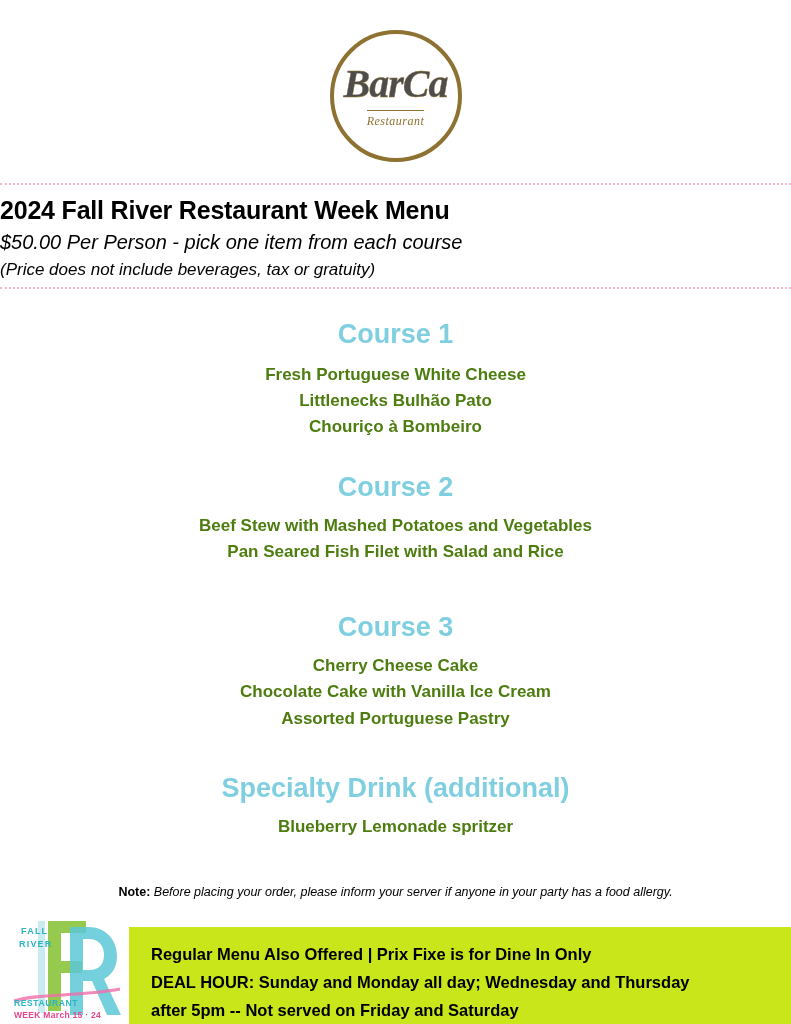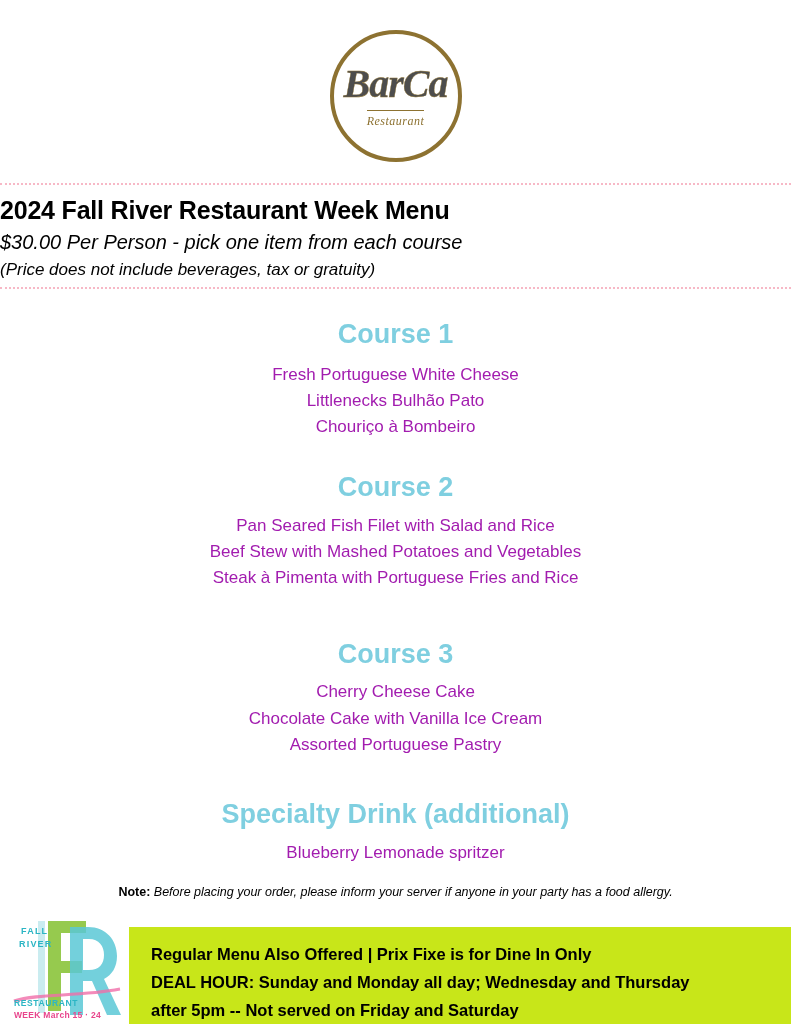--- a/index.html
+++ b/index.html
@@ -116,22 +116,22 @@
     margin: 0 0 8px 0;
     line-height: 1.25;
   }
   .course-items {
     margin: 0;
     padding: 0;
     list-style: none;
   }
   .course-items li {
     font-size: 17px;
-    font-weight: normal;
-    color: #a21caf;
+    font-weight: bold;
+    color: #4d7c0f;
     line-height: 1.55;
   }
   .course.c1 .course-title { margin-bottom: 10px; }
   .course.c2 { margin-top: 30px; }
   .course.c3 { margin-top: 46px; }
   .course.c4 { margin-top: 40px; }
 
   
   .allergy {
     position: absolute;
@@ -204,41 +204,40 @@
     <div class="logo-word">BarCa</div>
     <div class="logo-sub">Restaurant</div>
   </div>
 </div>
 
 <div class="dot-rule top"></div>
 <div class="dot-rule bottom"></div>
 
 <div class="header-block">
   <h1 class="menu-title">2024 Fall River Restaurant Week Menu</h1>
-  <p class="menu-price">$30.00 Per Person - pick one item from each course</p>
+  <p class="menu-price">$50.00 Per Person - pick one item from each course</p>
   <p class="menu-note">(Price does not include beverages, tax or gratuity)</p>
 </div>
 
 <div class="courses">
 
   <div class="course c1">
     <h2 class="course-title">Course 1</h2>
     <ul class="course-items">
       <li>Fresh Portuguese White Cheese</li>
       <li>Littlenecks Bulhão Pato</li>
       <li>Chouriço à Bombeiro</li>
     </ul>
   </div>
 
   <div class="course c2">
     <h2 class="course-title">Course 2</h2>
     <ul class="course-items">
+      <li>Beef Stew with Mashed Potatoes and Vegetables</li>
       <li>Pan Seared Fish Filet with Salad and Rice</li>
-      <li>Beef Stew with Mashed Potatoes and Vegetables</li>
-      <li>Steak à Pimenta with Portuguese Fries and Rice</li>
     </ul>
   </div>
 
   <div class="course c3">
     <h2 class="course-title">Course 3</h2>
     <ul class="course-items">
       <li>Cherry Cheese Cake</li>
       <li>Chocolate Cake with Vanilla Ice Cream</li>
       <li>Assorted Portuguese Pastry</li>
     </ul>

